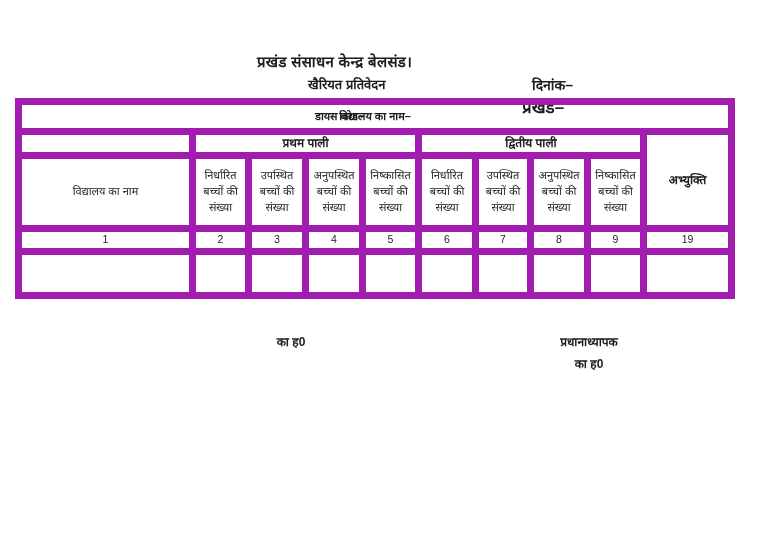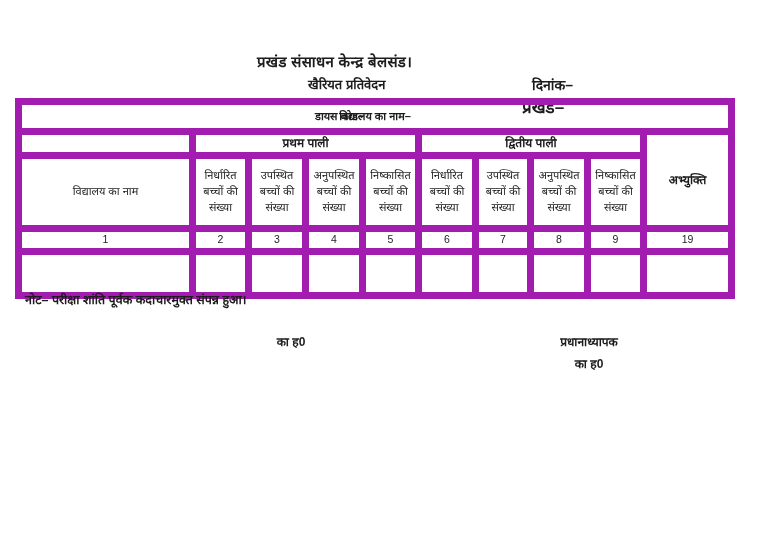--- a/index.html
+++ b/index.html
@@ -162,21 +162,20 @@
         <td></td>
         <td></td>
         <td></td>
         <td></td>
         <td></td>
         <td></td>
       </tr>
     </tbody>
   </table>
 
-  <div class="abs note">नोट– परीक्षा शांति पूर्वक कदाचारमुक्त संपन्न हुआ।</div>
 
   <div class="abs sig-block sig-left">
     <div>का ह0</div>
   </div>
 
   <div class="abs sig-block sig-right">
     <div>प्रधानाध्यापक</div>
     <div>का ह0</div>
   </div>
 

